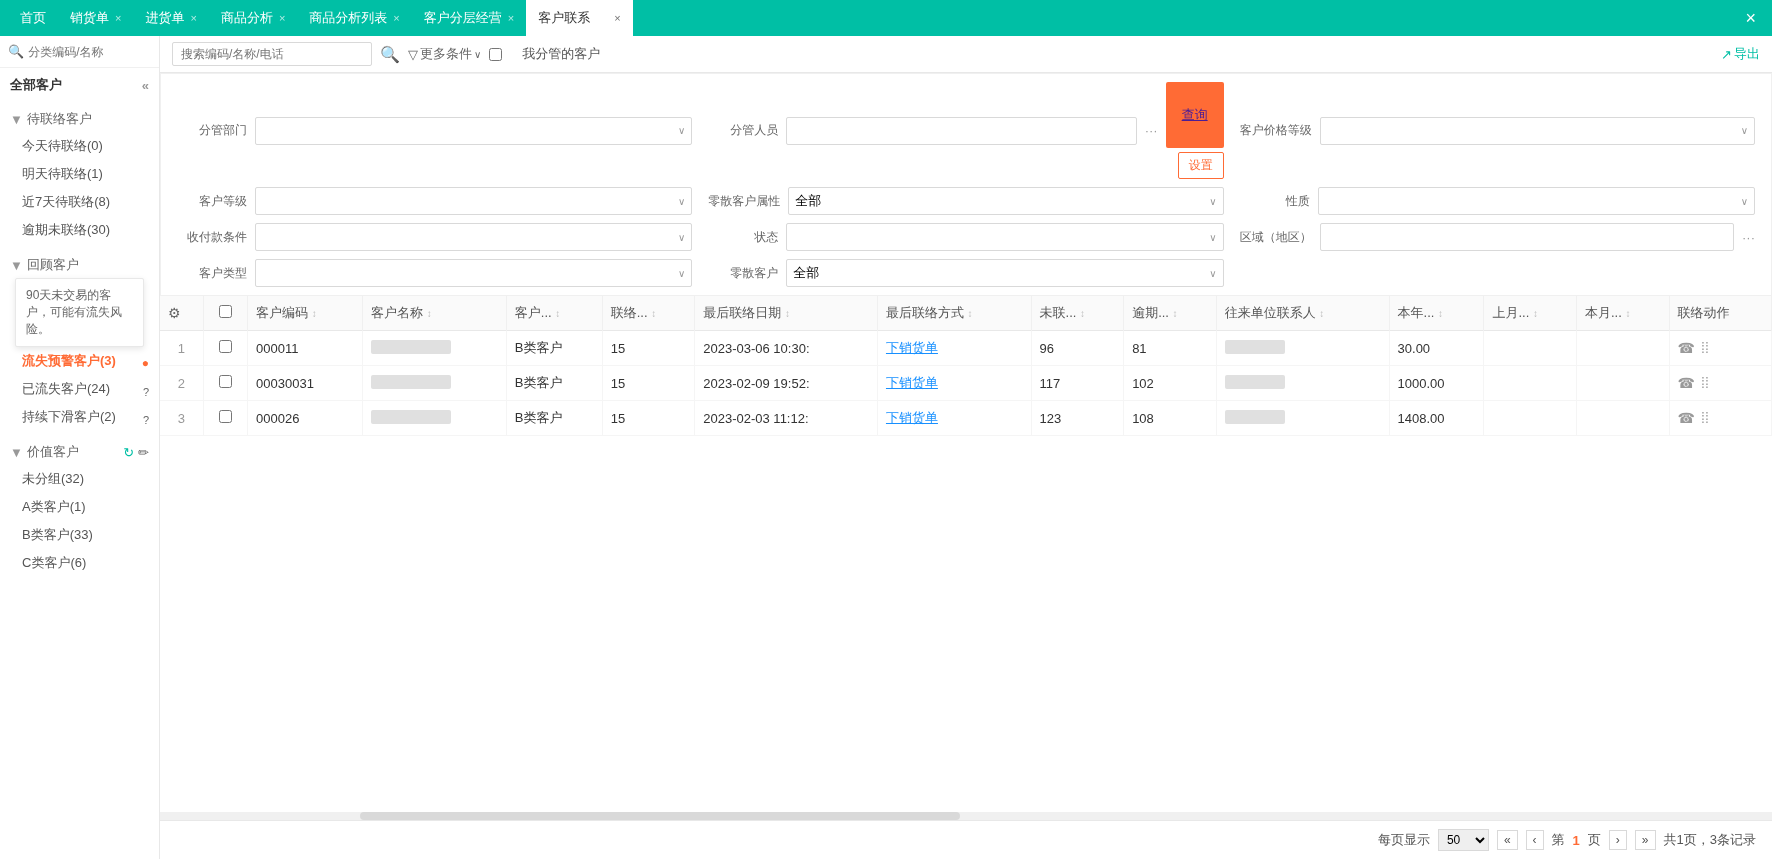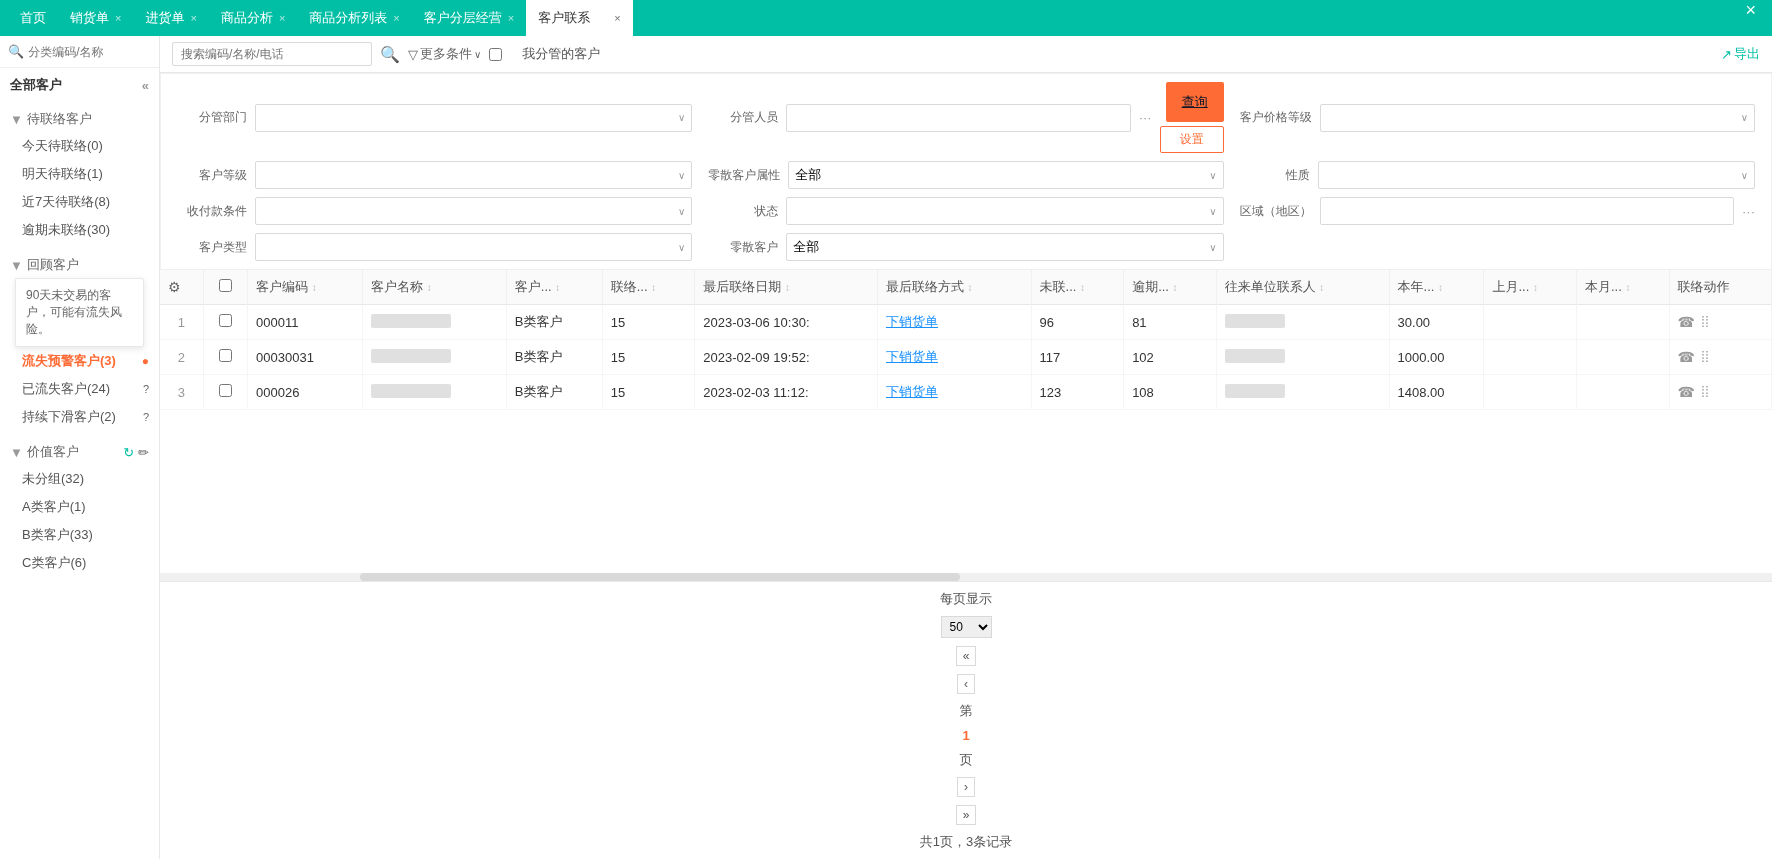--- a/index.html
+++ b/index.html
@@ -2,21 +2,21 @@
 <html><head>
   <meta charset="utf-8">
   <style>
     * { box-sizing: border-box; margin: 0; padding: 0; font-family: 'Microsoft YaHei', Arial, sans-serif; font-size: 13px; }
     body { background: #f0f2f5; overflow: hidden; }
 
     
     .top-nav {
       background: #00bfa5;
       display: flex;
-      align-items: flex-start;
+      align-items: center;
       height: 36px;
       padding: 0 8px;
     }
     .top-nav .tab {
       display: flex;
       align-items: center;
       padding: 0 12px;
       height: 36px;
       color: #fff;
       cursor: pointer;
@@ -102,21 +102,21 @@
     .sidebar-group-title .arrow {
       margin-right: 4px;
       color: #999;
     }
     .sidebar-item {
       padding: 5px 10px 5px 22px;
       color: #555;
       font-size: 12px;
       cursor: pointer;
       display: flex;
-      align-items: center;
+      align-items: flex-end;
       justify-content: space-between;
     }
     .sidebar-item.active {
       color: #ff6b35;
       font-weight: bold;
     }
     .tooltip-box {
       background: #fff;
       border: 1px solid #e8e8e8;
       padding: 8px 10px;
@@ -222,33 +222,33 @@
       align-items: center;
       justify-content: space-between;
       cursor: pointer;
       background: #fff;
       min-height: 28px;
     }
     .filter-select .chevron { color: #999; font-size: 10px; }
     .filter-dots { color: #999; cursor: pointer; }
     .query-btn {
       background: #ff6b35;
-      color: #0f172a;
+      color: #4c1d95;
       border: none;
-      padding: 11px 16px;
+      padding: 24px 16px;
       border-radius: 2px;
       cursor: pointer;
       font-size: 13px;
       text-decoration: underline;
     }
     .settings-btn {
       background: #fff;
       color: #ff6b35;
       border: 1px solid #ff6b35;
-      padding: 4px 19px;
+      padding: 4px 10px;
       border-radius: 2px;
       cursor: pointer;
       font-size: 12px;
     }
     .filter-actions {
       display: flex;
       flex-direction: column;
       gap: 4px;
       align-items: flex-end;
       justify-content: center;
@@ -313,21 +313,20 @@
     .pagination {
       display: flex;
       align-items: center;
       justify-content: flex-end;
       padding: 8px 16px;
       border-top: 1px solid #e8e8e8;
       background: #fff;
       gap: 8px;
       font-size: 12px;
       color: #555;
-      flex-direction: column;
     }
     .pagination select {
       border: 1px solid #d9d9d9;
       padding: 2px 4px;
       font-size: 12px;
     }
     .pagination .page-btn {
       border: 1px solid #d9d9d9;
       background: #fff;
       padding: 2px 6px;

